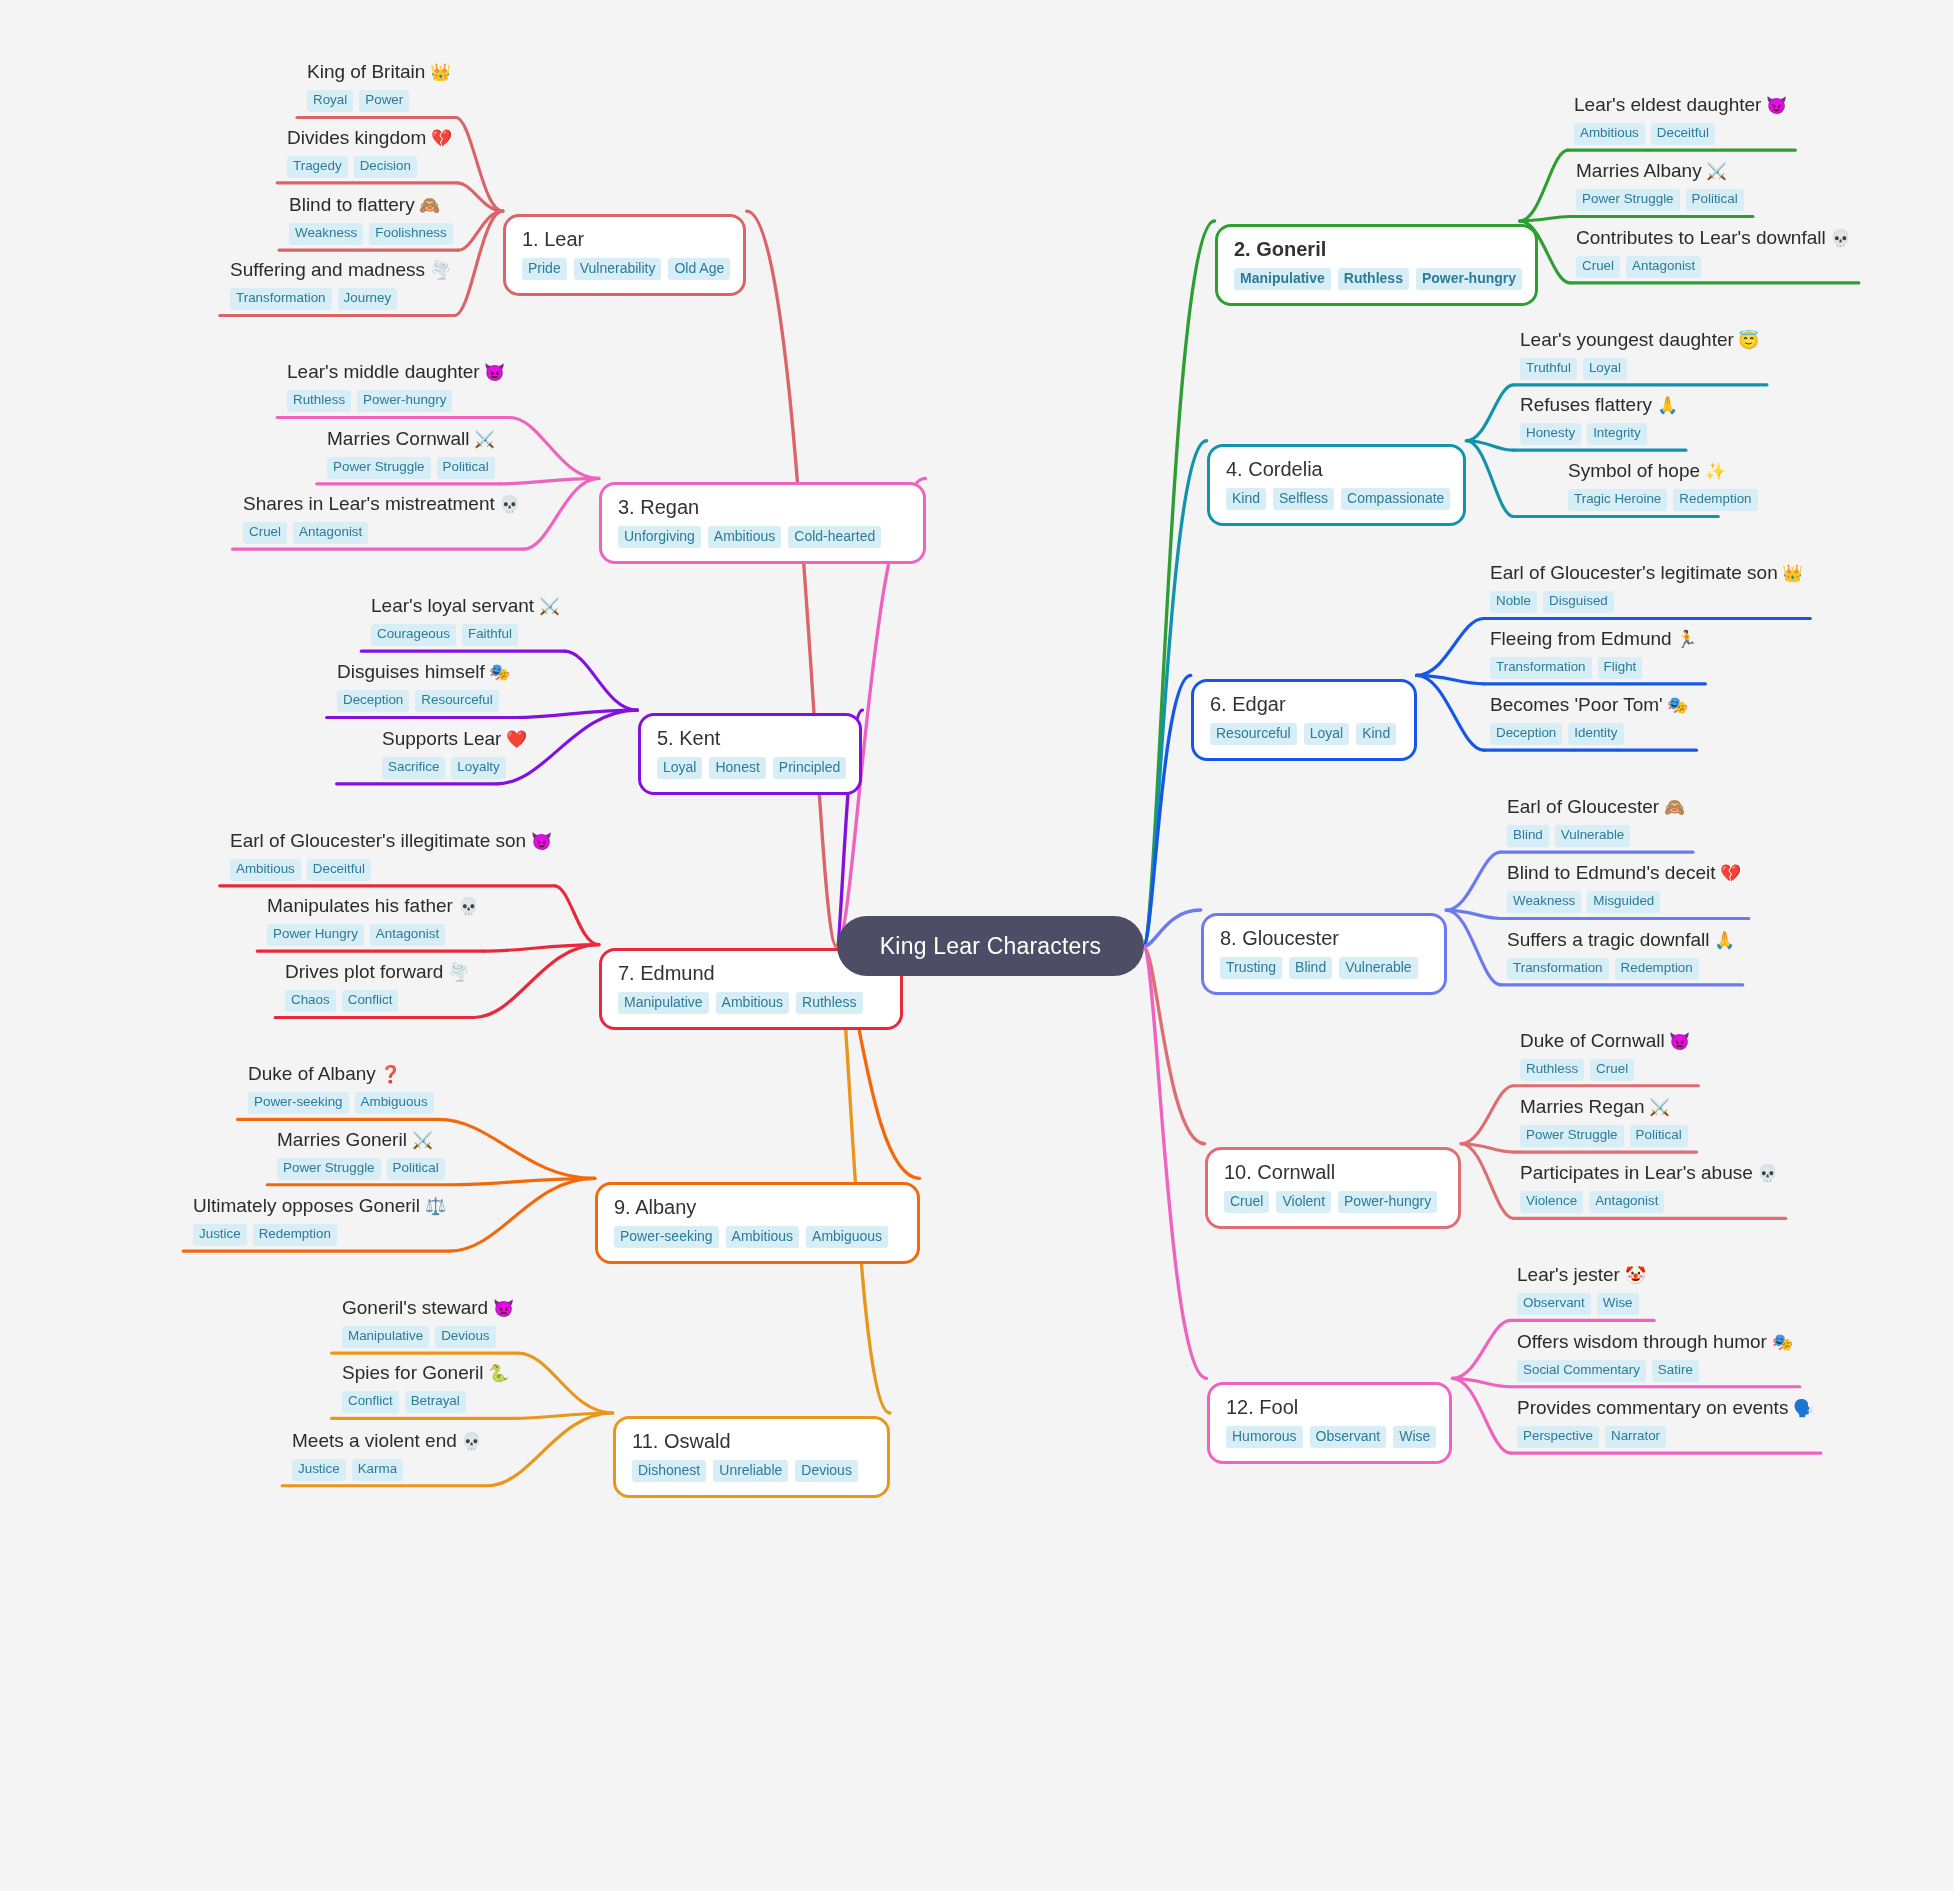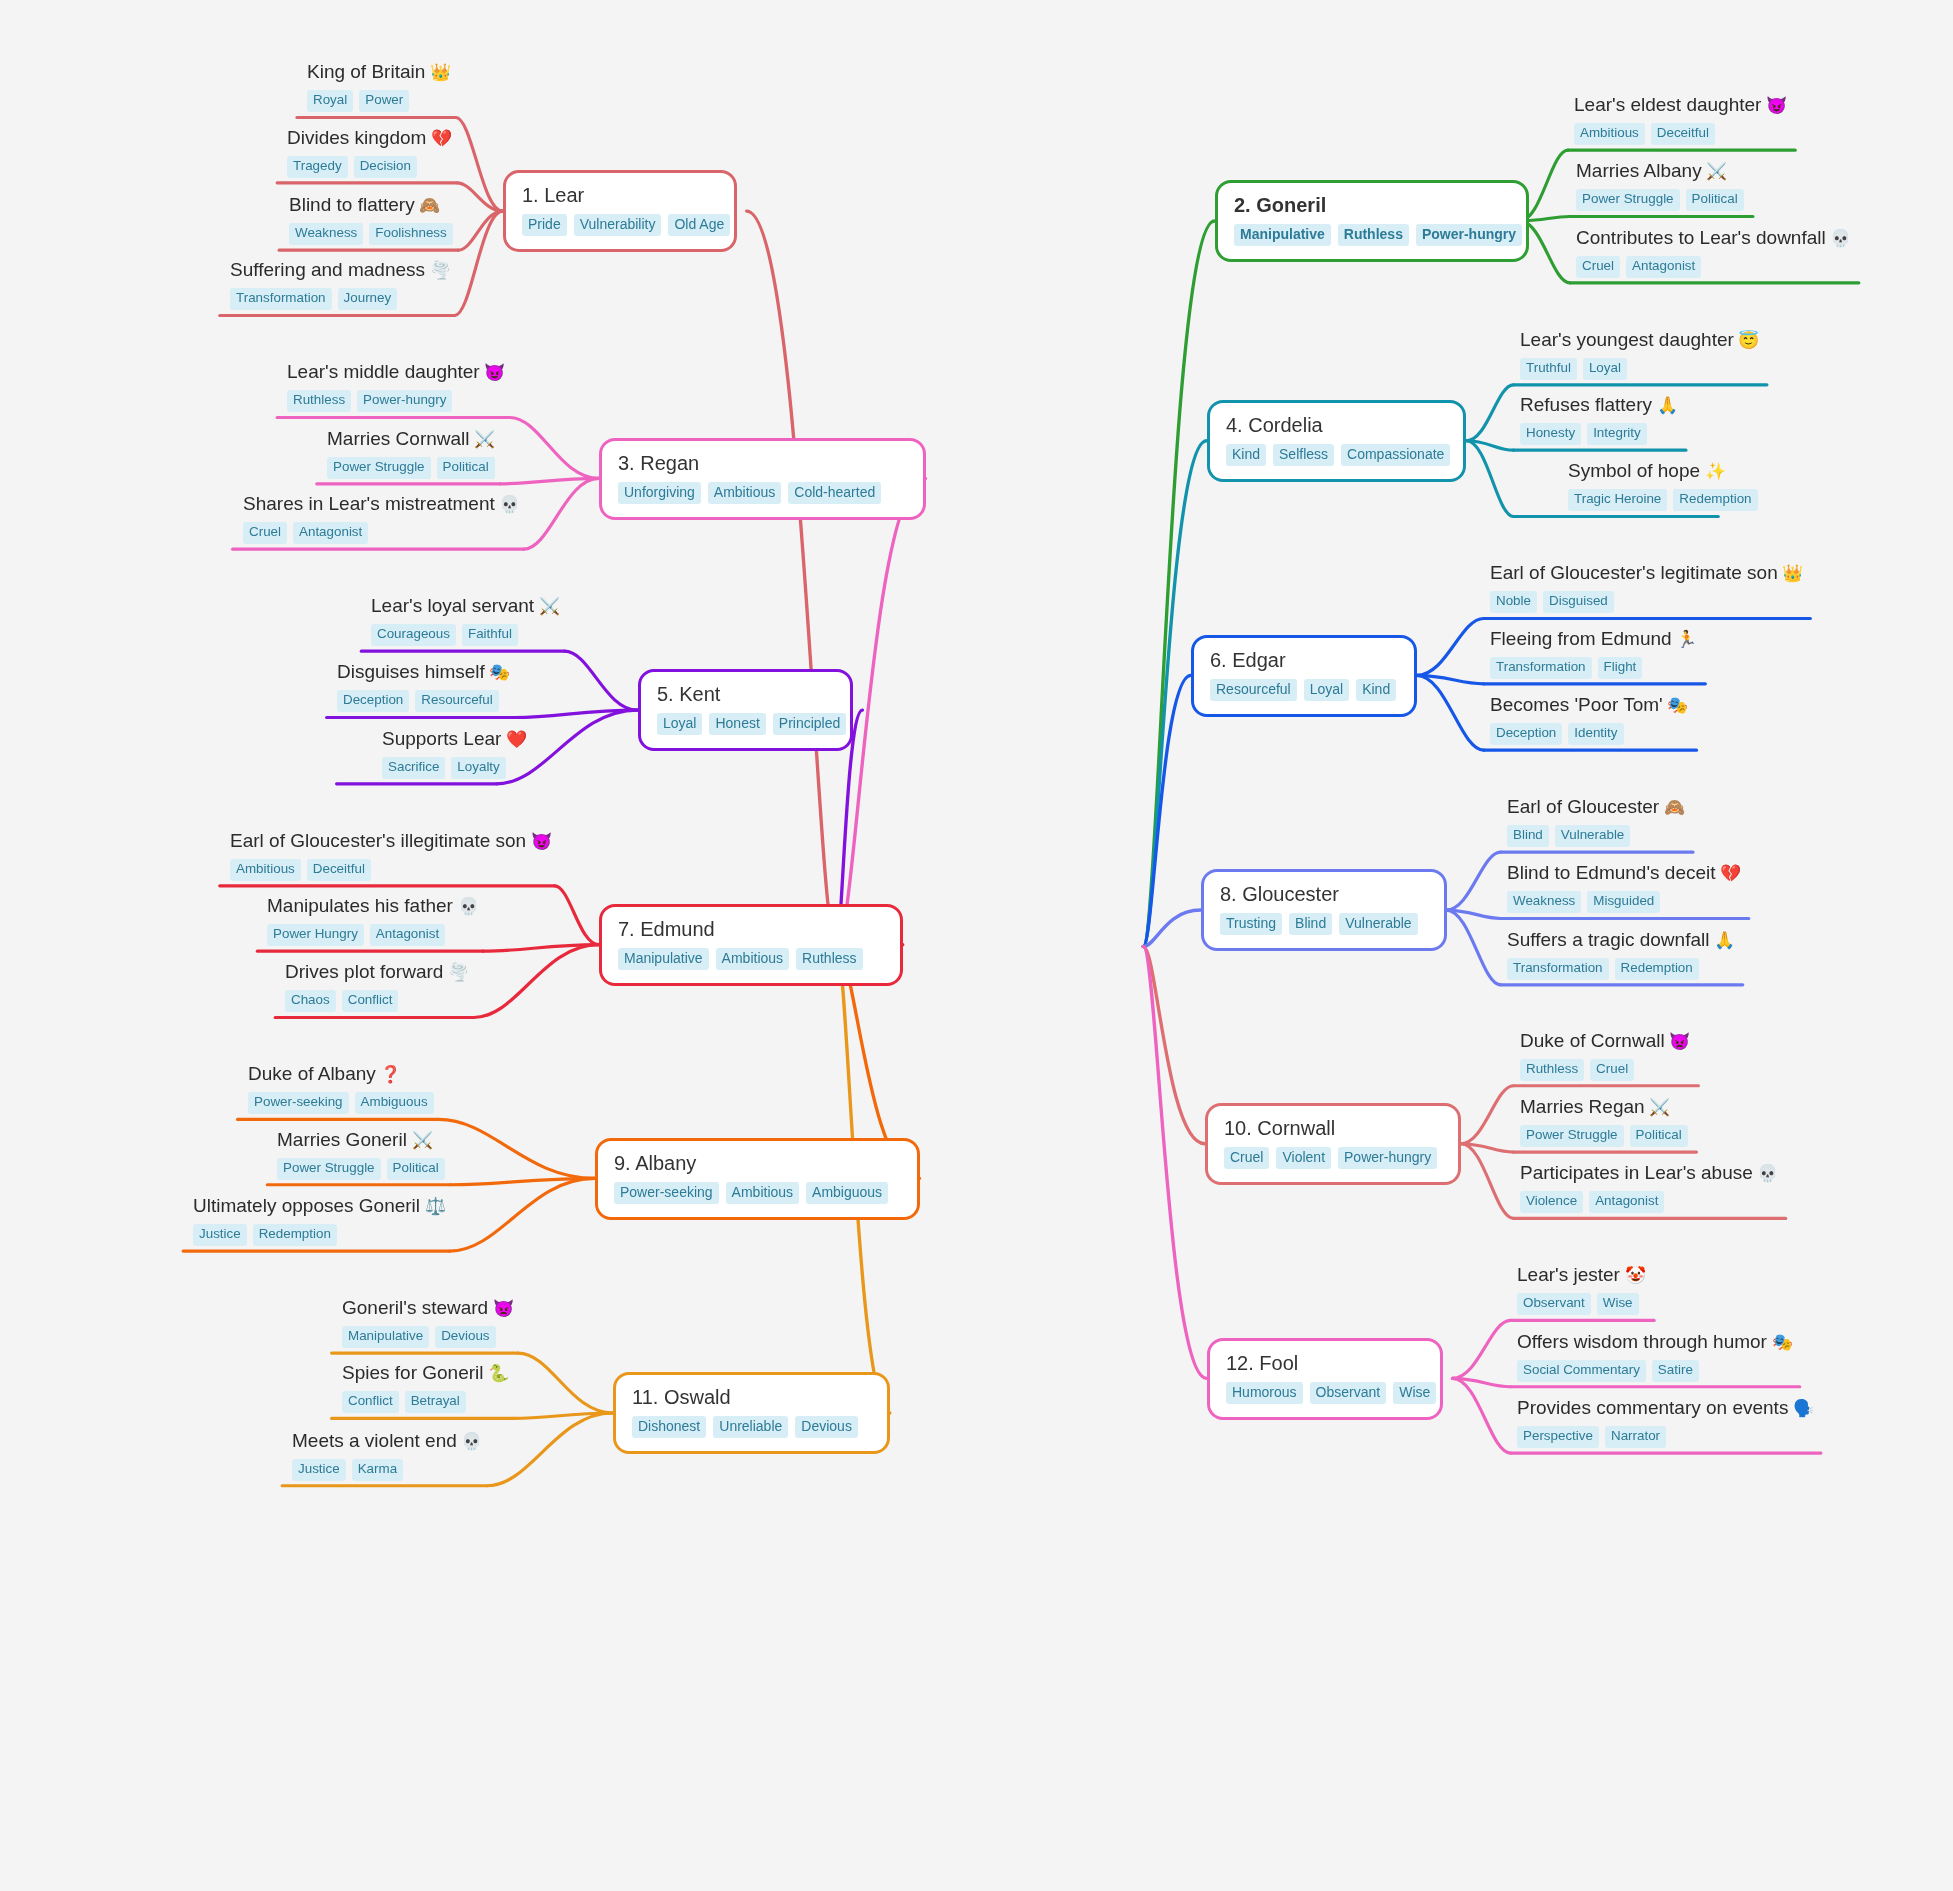--- a/index.html
+++ b/index.html
@@ -24,22 +24,23 @@
     color: #fff; font-size: 23px; letter-spacing: 0.2px;
     z-index: 6;
   }
 
   
   .main-node {
     position: absolute;
     background: #ffffff;
     border: 3px solid #888;
     border-radius: 16px;
-    padding: 11px 4px 13px 16px;
+    padding: 11px 13px 13px 16px;
     z-index: 5;
+    margin-top: 44px;
   }
   .main-node .mn-title {
     font-size: 20px; color: #333; line-height: 1.1; white-space: nowrap;
   }
   .main-node .mn-tags { margin-top: 8px; display: flex; gap: 7px; white-space: nowrap; }
 
   
   .sub-node { position: absolute; z-index: 4; }
   .sub-node .sn-title {
     font-size: 19px; color: #2b2b2b; line-height: 1.15; white-space: nowrap;
@@ -146,20 +147,23 @@
       <path d="M 619 1427.1953125 C 561.821875 1427.1953125 536.409375 1500.6875 491.9375 1500.6875" fill="none" stroke="#e8971b" stroke-width="3.2" stroke-linecap="round"></path>
       <path d="M 1155 956 C 1169.08 956 1179.32 1392.1953125 1219 1392.1953125" fill="none" stroke="#ee63c0" stroke-width="3.4" stroke-linecap="round"></path>
       <path d="M 1526 1333.6875 L 1671.078125 1333.6875" fill="none" stroke="#ee63c0" stroke-width="3.2" stroke-linecap="round"></path>
       <path d="M 1467.3125 1392.1953125 C 1493.721875 1392.1953125 1505.459375 1333.6875 1526 1333.6875" fill="none" stroke="#ee63c0" stroke-width="3.2" stroke-linecap="round"></path>
       <path d="M 1526 1400.6875 L 1818.109375 1400.6875" fill="none" stroke="#ee63c0" stroke-width="3.2" stroke-linecap="round"></path>
       <path d="M 1467.3125 1392.1953125 C 1493.721875 1392.1953125 1505.459375 1400.6875 1526 1400.6875" fill="none" stroke="#ee63c0" stroke-width="3.2" stroke-linecap="round"></path>
       <path d="M 1526 1467.6875 L 1839.578125 1467.6875" fill="none" stroke="#ee63c0" stroke-width="3.2" stroke-linecap="round"></path>
       <path d="M 1467.3125 1392.1953125 C 1493.721875 1392.1953125 1505.459375 1467.6875 1526 1467.6875" fill="none" stroke="#ee63c0" stroke-width="3.2" stroke-linecap="round"></path>
     </svg>
 
+  <div class="center-node">
+    <span>King Lear Characters</span>
+  </div>
 
   <div id="nodes">
       <div class="main-node" style="left: 503px; top: 170px; min-width: 203px; border-color: rgb(217, 101, 106);">
         <div class="mn-title">1. Lear</div>
         <div class="mn-tags">
           <span class="tag">Pride</span>
           <span class="tag">Vulnerability</span>
           <span class="tag">Old Age</span>
         </div>
       </div>

